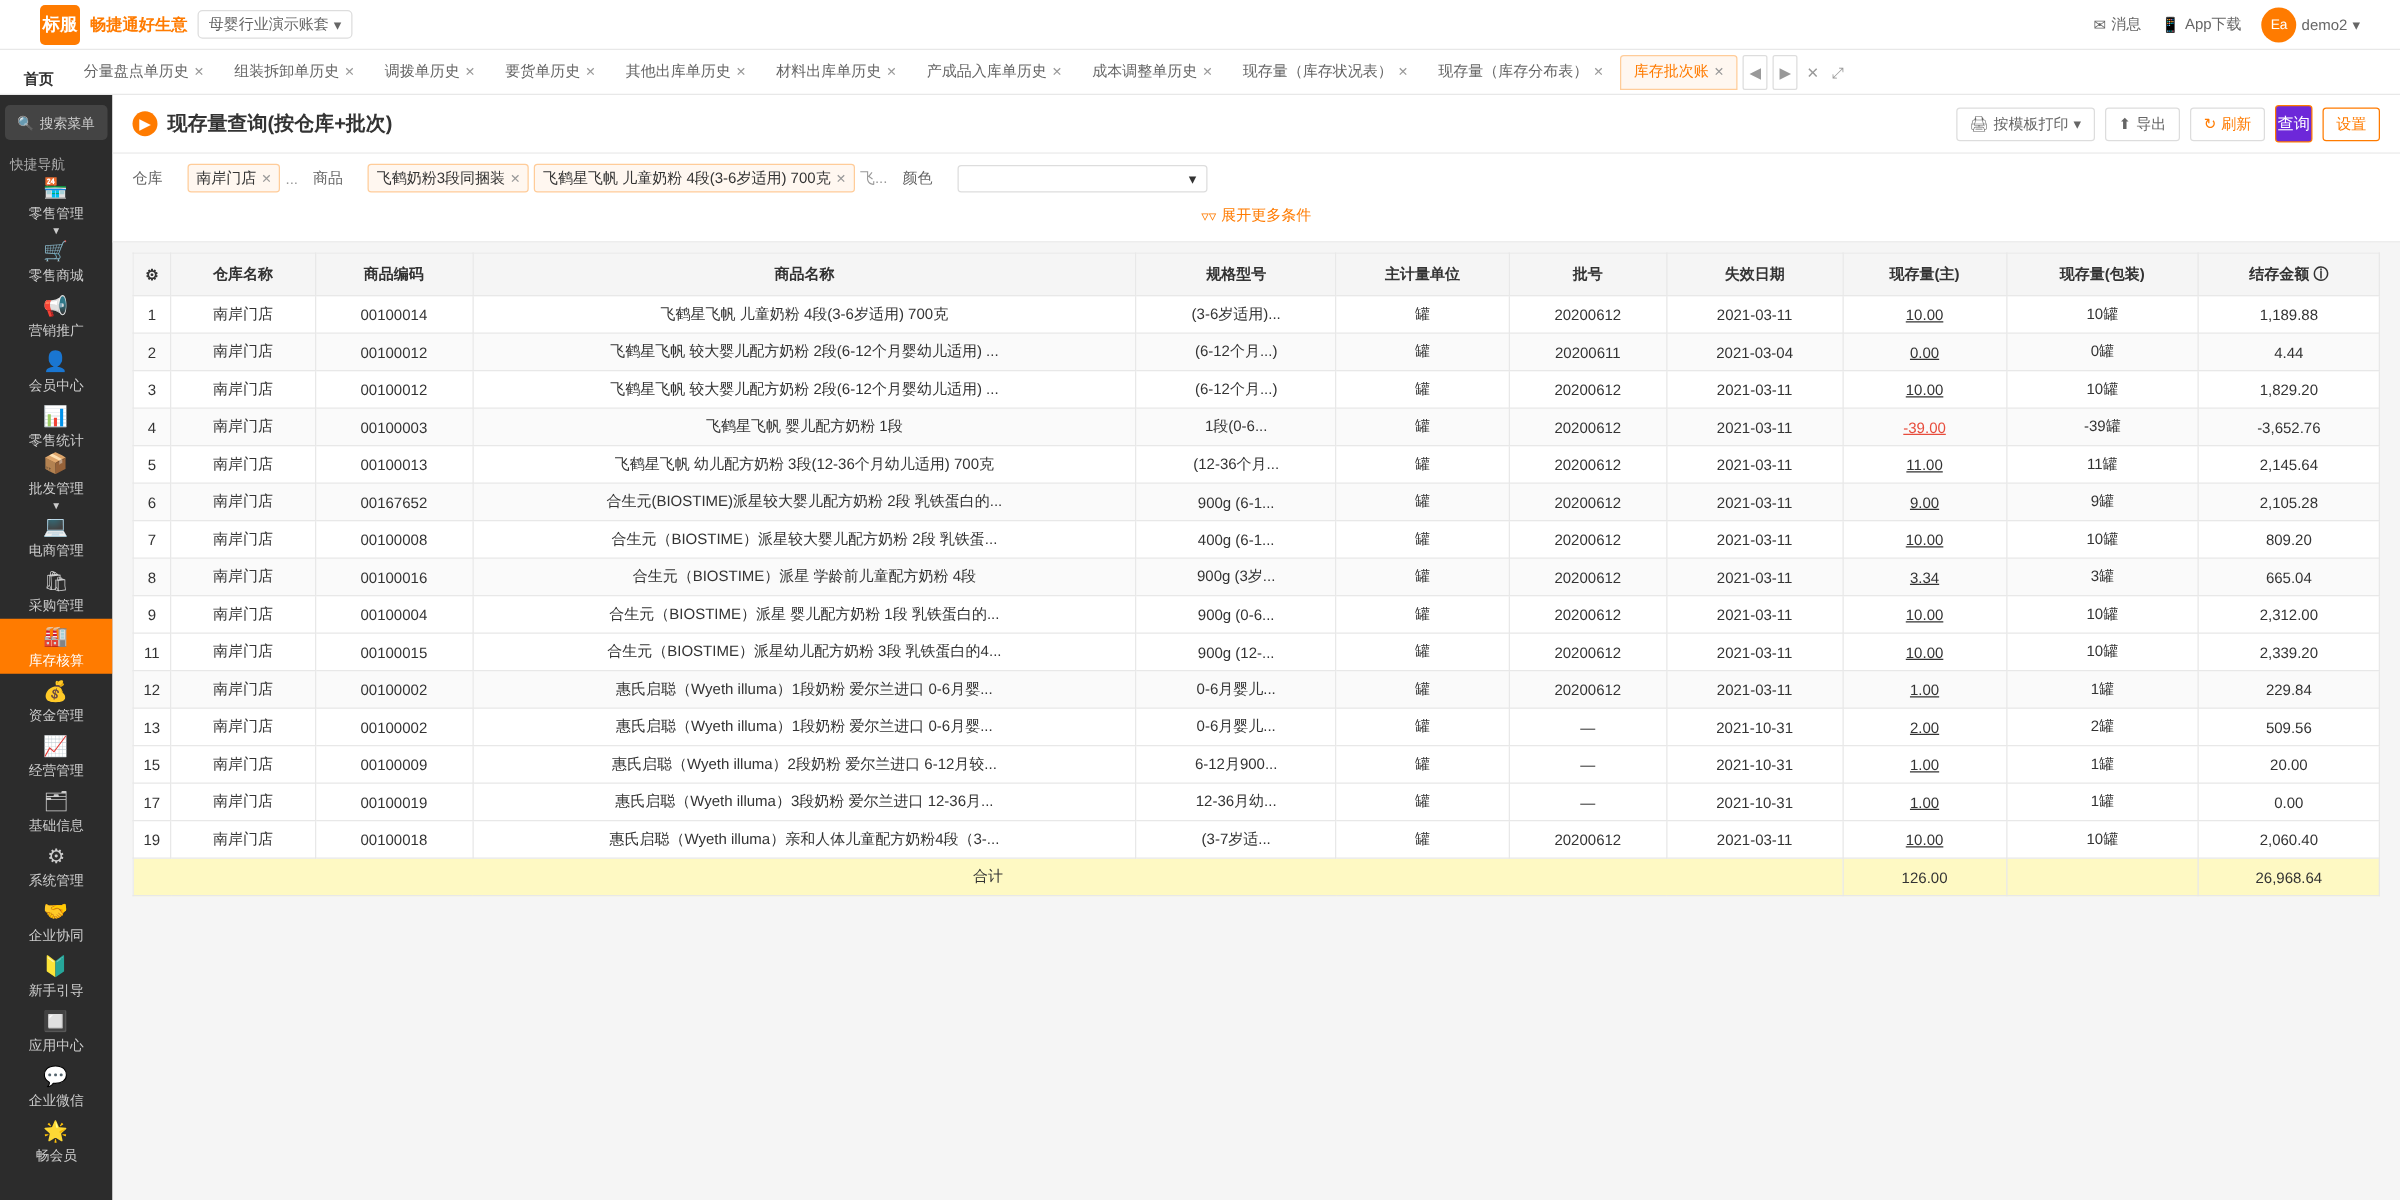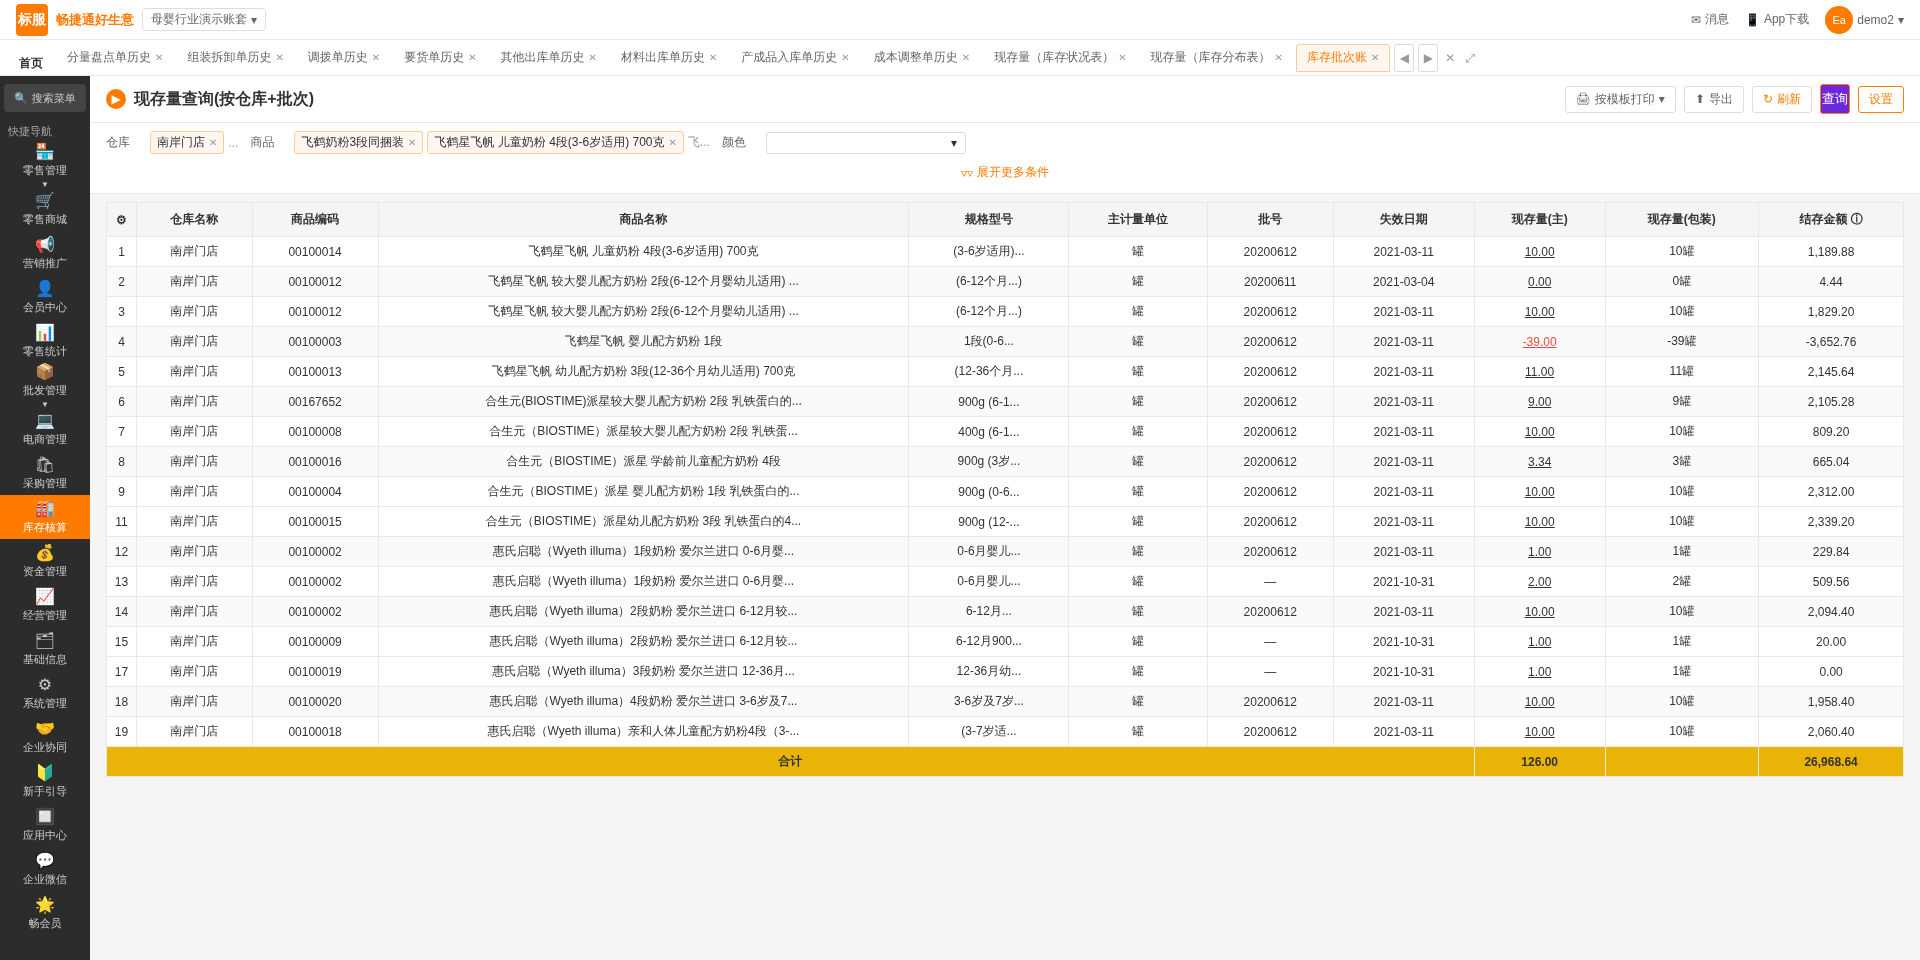--- a/index.html
+++ b/index.html
@@ -1,19 +1,19 @@
 <!DOCTYPE html>
 <html><head>
   <meta charset="utf-8">
   <style>
     * { box-sizing: border-box; margin: 0; padding: 0; }
     body { font-family: 'Microsoft YaHei', Arial, sans-serif; font-size: 12px; background: #f5f5f5; color: #333; width: 1920px; min-height: 960px; overflow-x: hidden; }
 
     
-    .top-header { height: 40px; background: #fff; display: flex; align-items: center; justify-content: space-between; padding: 0 16px; border-bottom: 1px solid #e8e8e8; }
+    .top-header { height: 40px; background: #fff; display: flex; align-items: center; justify-content: space-between; padding: 0 32px; border-bottom: 1px solid #e8e8e8; }
     .logo-area { display: flex; align-items: center; gap: 8px; }
     .logo-icon { width: 32px; height: 32px; background: #ff7b00; border-radius: 4px; display: flex; align-items: center; justify-content: center; color: #fff; font-size: 14px; font-weight: bold; }
     .logo-text { font-size: 13px; color: #ff7b00; font-weight: bold; }
     .industry-select { display: flex; align-items: center; gap: 4px; font-size: 12px; color: #666; cursor: pointer; border: 1px solid #ddd; border-radius: 4px; padding: 2px 8px; }
     .header-right { display: flex; align-items: center; gap: 16px; }
     .header-btn { display: flex; align-items: center; gap: 4px; font-size: 12px; color: #666; cursor: pointer; }
     .avatar { width: 28px; height: 28px; background: #ff7b00; border-radius: 50%; display: flex; align-items: center; justify-content: center; color: #fff; font-size: 11px; }
 
     
     .tab-bar { height: 36px; background: #fff; display: flex; align-items: center; padding: 0 8px; border-bottom: 1px solid #e8e8e8; overflow: hidden; }
@@ -59,21 +59,21 @@
     
     .table-container { flex: 1; overflow: auto; padding: 8px 16px; }
     .data-table { width: 100%; border-collapse: collapse; background: #fff; border: 1px solid #e8e8e8; }
     .data-table th { background: #f5f5f5; border: 1px solid #e8e8e8; padding: 8px 6px; font-size: 12px; font-weight: bold; color: #333; text-align: center; white-space: nowrap; }
     .data-table td { border: 1px solid #e8e8e8; padding: 6px 6px; font-size: 12px; color: #333; text-align: center; white-space: nowrap; }
     .data-table .alt-row td { background: #fafafa; }
     .underline-num { text-decoration: underline; color: #333; cursor: pointer; }
     .negative { color: #e74c3c; }
     .col-name { text-align: left; max-width: 280px; overflow: hidden; text-overflow: ellipsis; }
     .col-spec { text-align: left; max-width: 120px; overflow: hidden; text-overflow: ellipsis; }
-    .footer-row td { background: #eab308; font-weight: bold; }
+    .footer-row td { background: #fef9c3; font-weight: normal; }
 
     
     ::-webkit-scrollbar { width: 6px; height: 6px; }
     ::-webkit-scrollbar-track { background: #f1f1f1; }
     ::-webkit-scrollbar-thumb { background: #ccc; border-radius: 3px; }
   </style>
 </head>
 <body>
 
 <div class="top-header">
@@ -484,33 +484,20 @@
       <td>00100002</td>
       <td class="col-name" title="惠氏启聪（Wyeth illuma）1段奶粉 爱尔兰进口 0-6月婴...">惠氏启聪（Wyeth illuma）1段奶粉 爱尔兰进口 0-6月婴...</td>
       <td class="col-spec">0-6月婴儿...</td>
       <td>罐</td>
       <td>—</td>
       <td>2021-10-31</td>
       <td><span class="underline-num ">2.00</span></td>
       <td class="">2罐</td>
       <td class="">509.56</td>
     </tr>
-            <tr class="alt-row">
-      <td>14</td>
-      <td>南岸门店</td>
-      <td>00100002</td>
-      <td class="col-name" title="惠氏启聪（Wyeth illuma）2段奶粉 爱尔兰进口 6-12月较...">惠氏启聪（Wyeth illuma）2段奶粉 爱尔兰进口 6-12月较...</td>
-      <td class="col-spec">6-12月...</td>
-      <td>罐</td>
-      <td>20200612</td>
-      <td>2021-03-11</td>
-      <td><span class="underline-num ">10.00</span></td>
-      <td class="">10罐</td>
-      <td class="">2,094.40</td>
-    </tr>
             <tr>
       <td>15</td>
       <td>南岸门店</td>
       <td>00100009</td>
       <td class="col-name" title="惠氏启聪（Wyeth illuma）2段奶粉 爱尔兰进口 6-12月较...">惠氏启聪（Wyeth illuma）2段奶粉 爱尔兰进口 6-12月较...</td>
       <td class="col-spec">6-12月900...</td>
       <td>罐</td>
       <td>—</td>
       <td>2021-10-31</td>
       <td><span class="underline-num ">1.00</span></td>
@@ -522,33 +509,20 @@
       <td>南岸门店</td>
       <td>00100019</td>
       <td class="col-name" title="惠氏启聪（Wyeth illuma）3段奶粉 爱尔兰进口 12-36月...">惠氏启聪（Wyeth illuma）3段奶粉 爱尔兰进口 12-36月...</td>
       <td class="col-spec">12-36月幼...</td>
       <td>罐</td>
       <td>—</td>
       <td>2021-10-31</td>
       <td><span class="underline-num ">1.00</span></td>
       <td class="">1罐</td>
       <td class="">0.00</td>
-    </tr>
-            <tr class="alt-row">
-      <td>18</td>
-      <td>南岸门店</td>
-      <td>00100020</td>
-      <td class="col-name" title="惠氏启聪（Wyeth illuma）4段奶粉 爱尔兰进口 3-6岁及7...">惠氏启聪（Wyeth illuma）4段奶粉 爱尔兰进口 3-6岁及7...</td>
-      <td class="col-spec">3-6岁及7岁...</td>
-      <td>罐</td>
-      <td>20200612</td>
-      <td>2021-03-11</td>
-      <td><span class="underline-num ">10.00</span></td>
-      <td class="">10罐</td>
-      <td class="">1,958.40</td>
     </tr>
             <tr>
       <td>19</td>
       <td>南岸门店</td>
       <td>00100018</td>
       <td class="col-name" title="惠氏启聪（Wyeth illuma）亲和人体儿童配方奶粉4段（3-...">惠氏启聪（Wyeth illuma）亲和人体儿童配方奶粉4段（3-...</td>
       <td class="col-spec">(3-7岁适...</td>
       <td>罐</td>
       <td>20200612</td>
       <td>2021-03-11</td>

